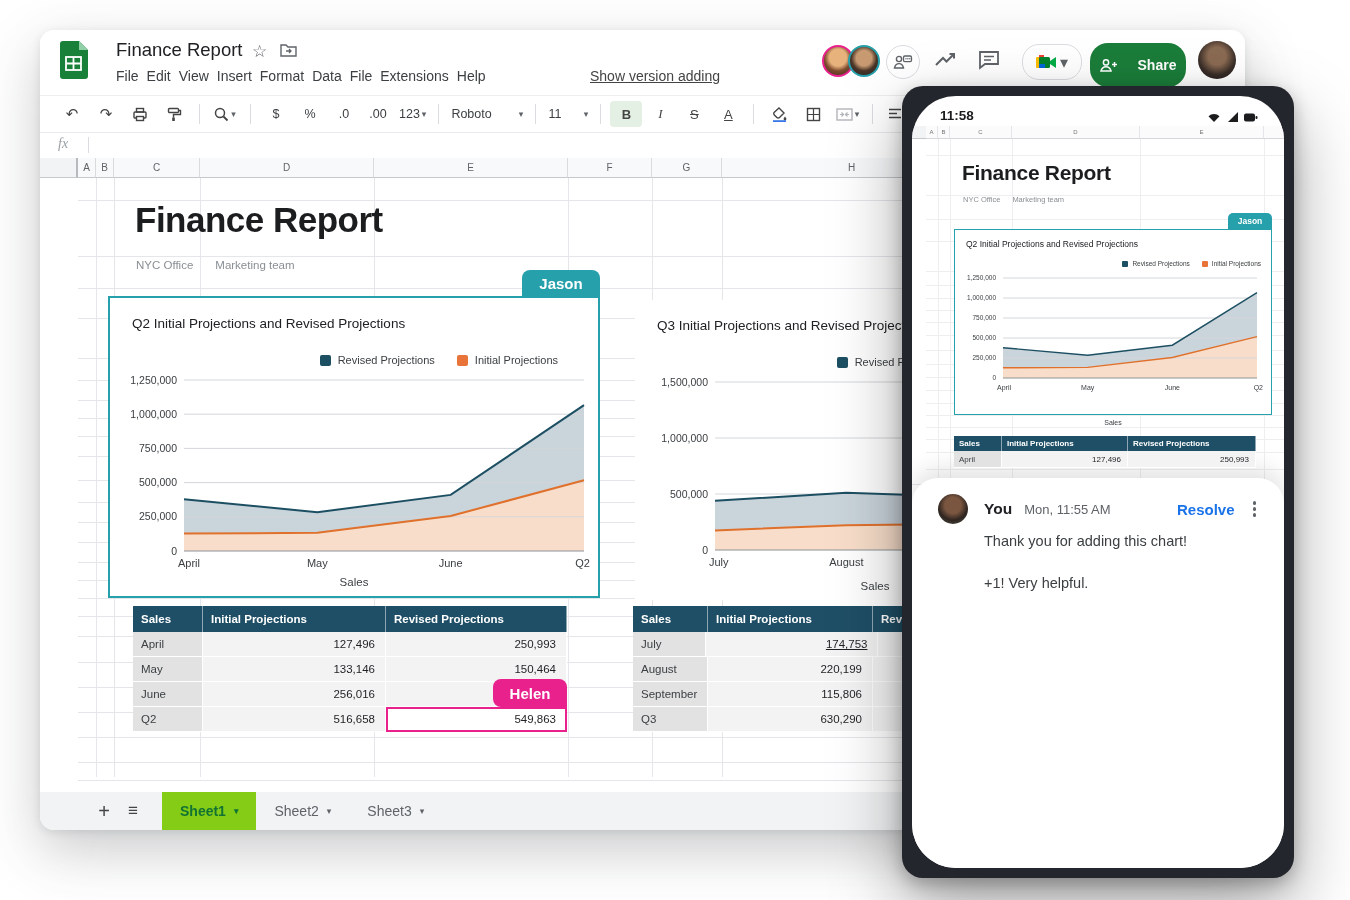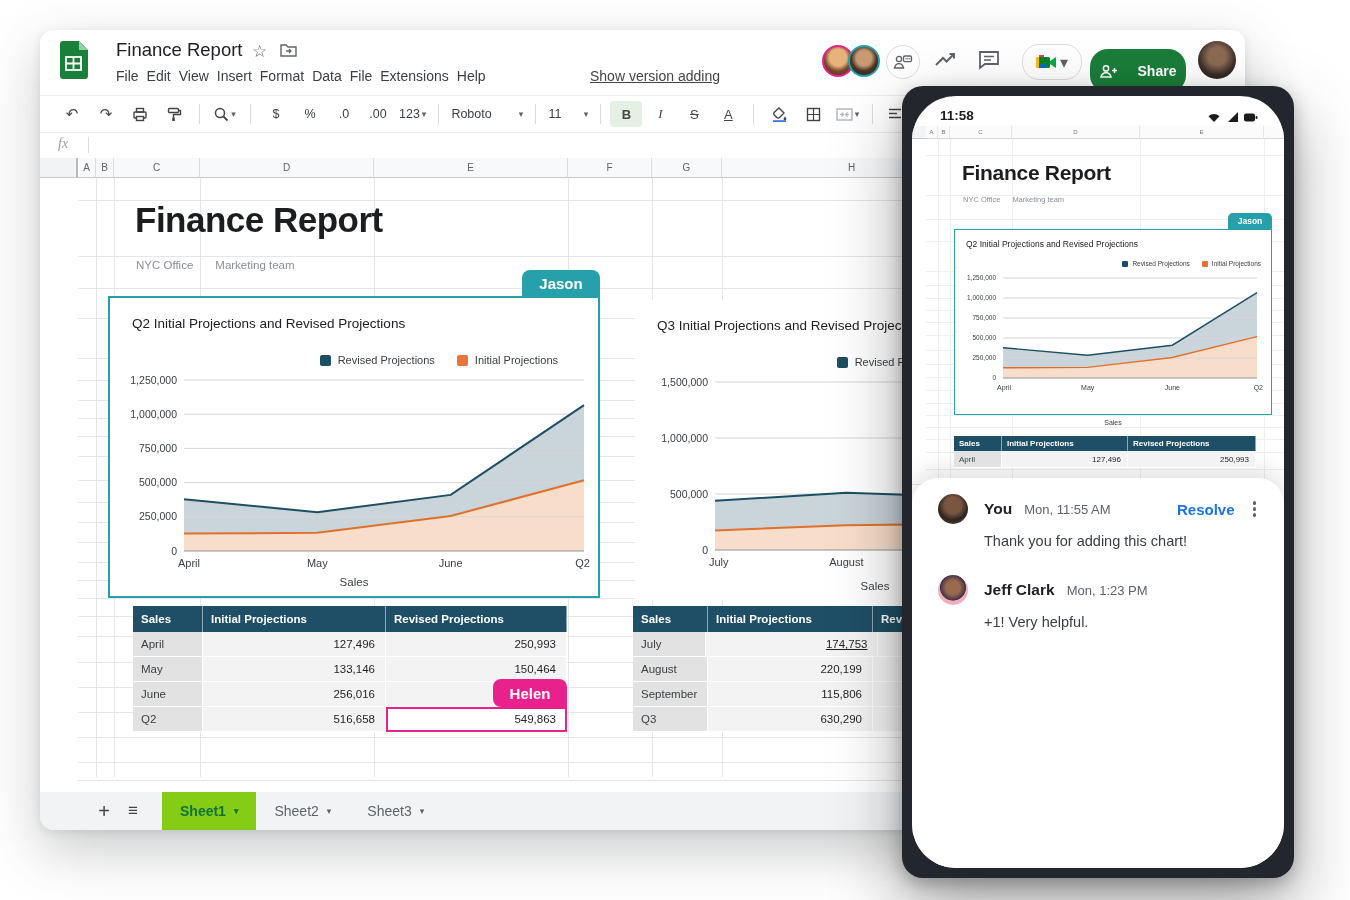--- a/index.html
+++ b/index.html
@@ -22,21 +22,21 @@
   #collab-av1{position:absolute;left:782px;top:15px;width:32px;height:32px;border:2.5px solid #e9218d;
     background:radial-gradient(circle at 50% 38%,#e8b27c 0 38%,#7c4a2d 60%,#3c2a1e 100%);}
   #collab-av2{position:absolute;left:808px;top:15px;width:32px;height:32px;border:2.5px solid #26a0ab;
     background:radial-gradient(circle at 50% 40%,#c79a72 0 35%,#4a3426 58%,#20262e 100%);}
   #add-person{position:absolute;left:846px;top:15px;width:32px;height:32px;border:1px solid #dadce0;border-radius:50%;
     background:#fff;display:flex;align-items:center;justify-content:center;color:#5f6368;}
   #trend-btn{position:absolute;left:894px;top:20px;color:#5f6368;}
   #comment-btn{position:absolute;left:938px;top:20px;color:#5f6368;}
   #meet-btn{position:absolute;left:982px;top:14px;width:58px;height:34px;border:1px solid #dadce0;border-radius:17px;
     background:#fff;display:flex;align-items:center;justify-content:center;gap:4px;color:#5f6368;}
-  #share-btn{position:absolute;left:1050px;top:19px;width:96px;height:44px;border-radius:18px;background:#1b7d3a;
+  #share-btn{position:absolute;left:1050px;top:13px;width:96px;height:44px;border-radius:18px;background:#1b7d3a;
     color:#fff;display:flex;align-items:center;justify-content:center;gap:20px;font-size:14px;font-weight:bold;}
   #profile-av{position:absolute;left:1158px;top:11px;width:38px;height:38px;
     background:radial-gradient(circle at 50% 40%,#8a6a52 0 30%,#3a2e28 62%,#17141a 100%);}
   
   #tb{position:absolute;left:0;top:65px;width:100%;height:38px;border-top:1px solid #eceef0;border-bottom:1px solid #e8eaed;
     display:flex;align-items:center;padding-left:16px;box-sizing:border-box;gap:2px;background:#fff;}
   .ti{min-width:26px;height:26px;display:flex;align-items:center;justify-content:center;border-radius:4px;
     color:#444;font-size:13px;gap:2px;padding:0 3px;}
   .ti.active{background:#e4f0e4;}
   .ti .car{font-size:9px;color:#5f6368;}
@@ -703,24 +703,19 @@
                 <div class="cmt-resolve">Resolve</div>
                 <div class="dots">
                   <i></i>
                   <i></i>
                   <i></i>
                 </div>
               </div>
               <div class="cmt-text">Thank you for adding this chart!</div>
             </div>
             <div class="cmt">
-              <div class="cmt-row">
-                <div class="cmt-av av1"></div>
-                <div class="cmt-name">Jeff Clark</div>
-                <div class="cmt-time">Mon, 1:23 PM</div>
-              </div>
               <div class="cmt-text">+1! Very helpful.</div>
             </div>
           </div>
       </div>
     </div>
   </div>
 </div>
 
 </body></html>

